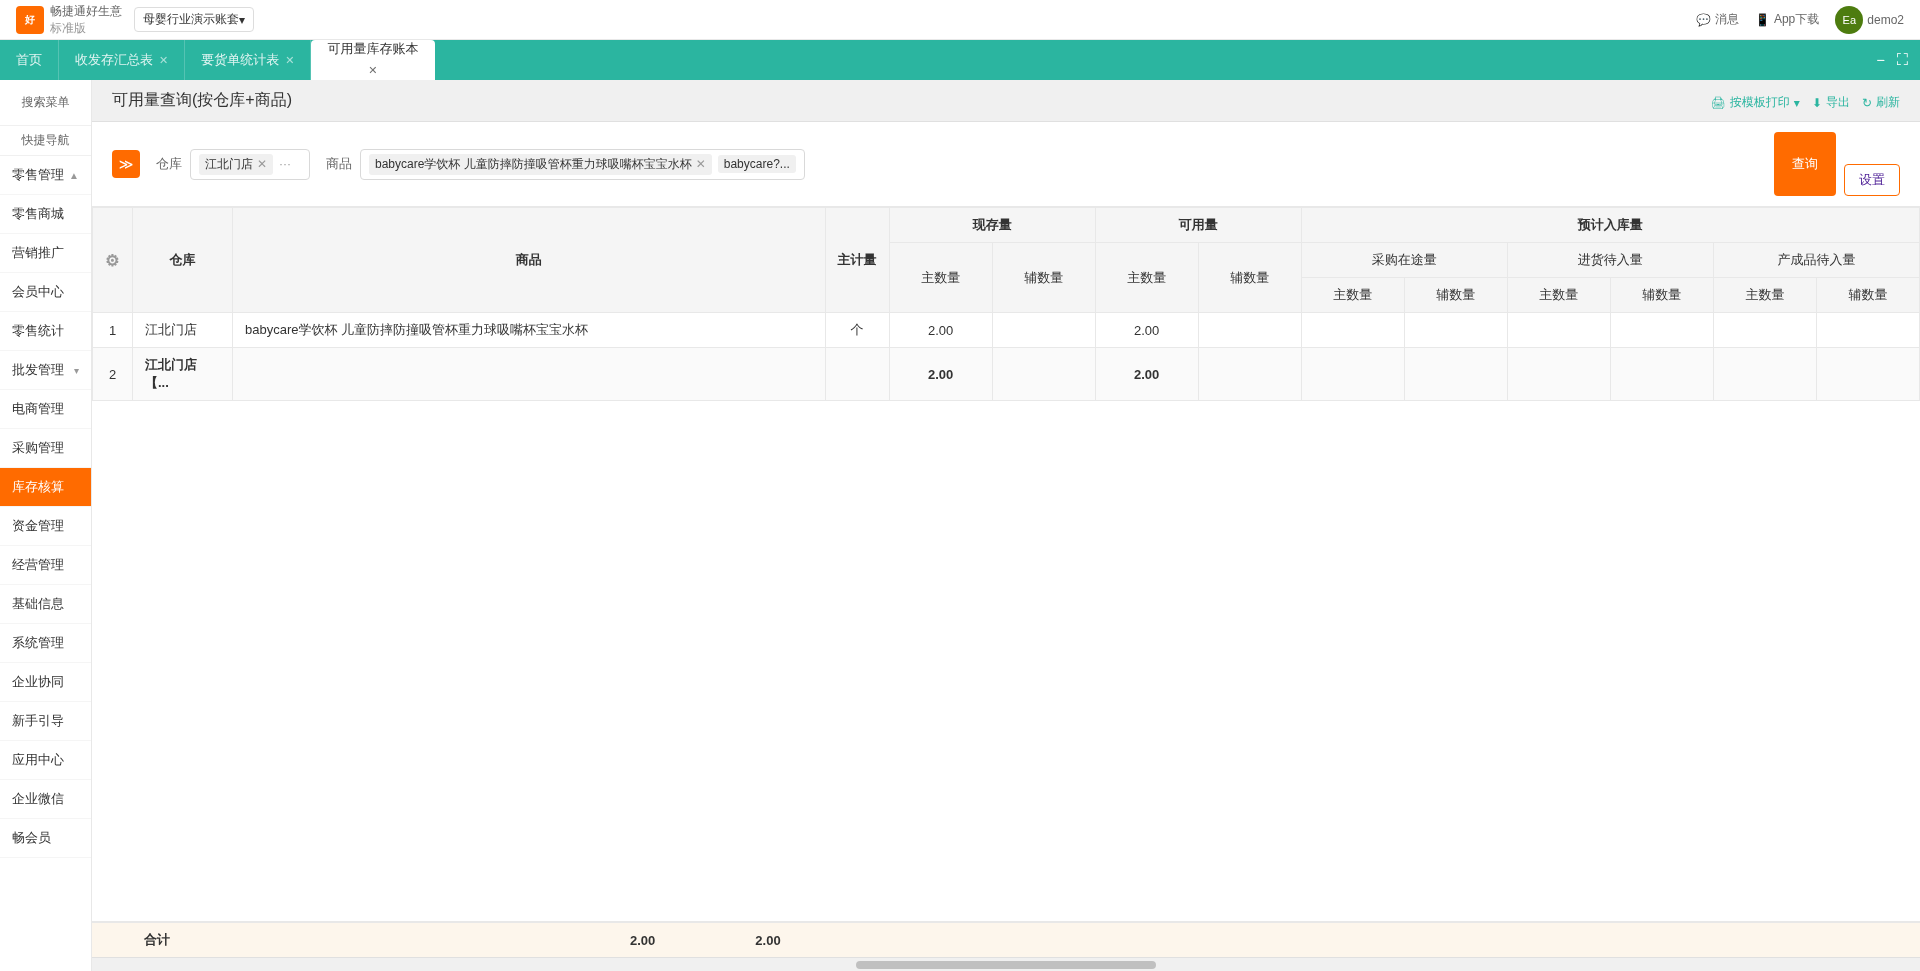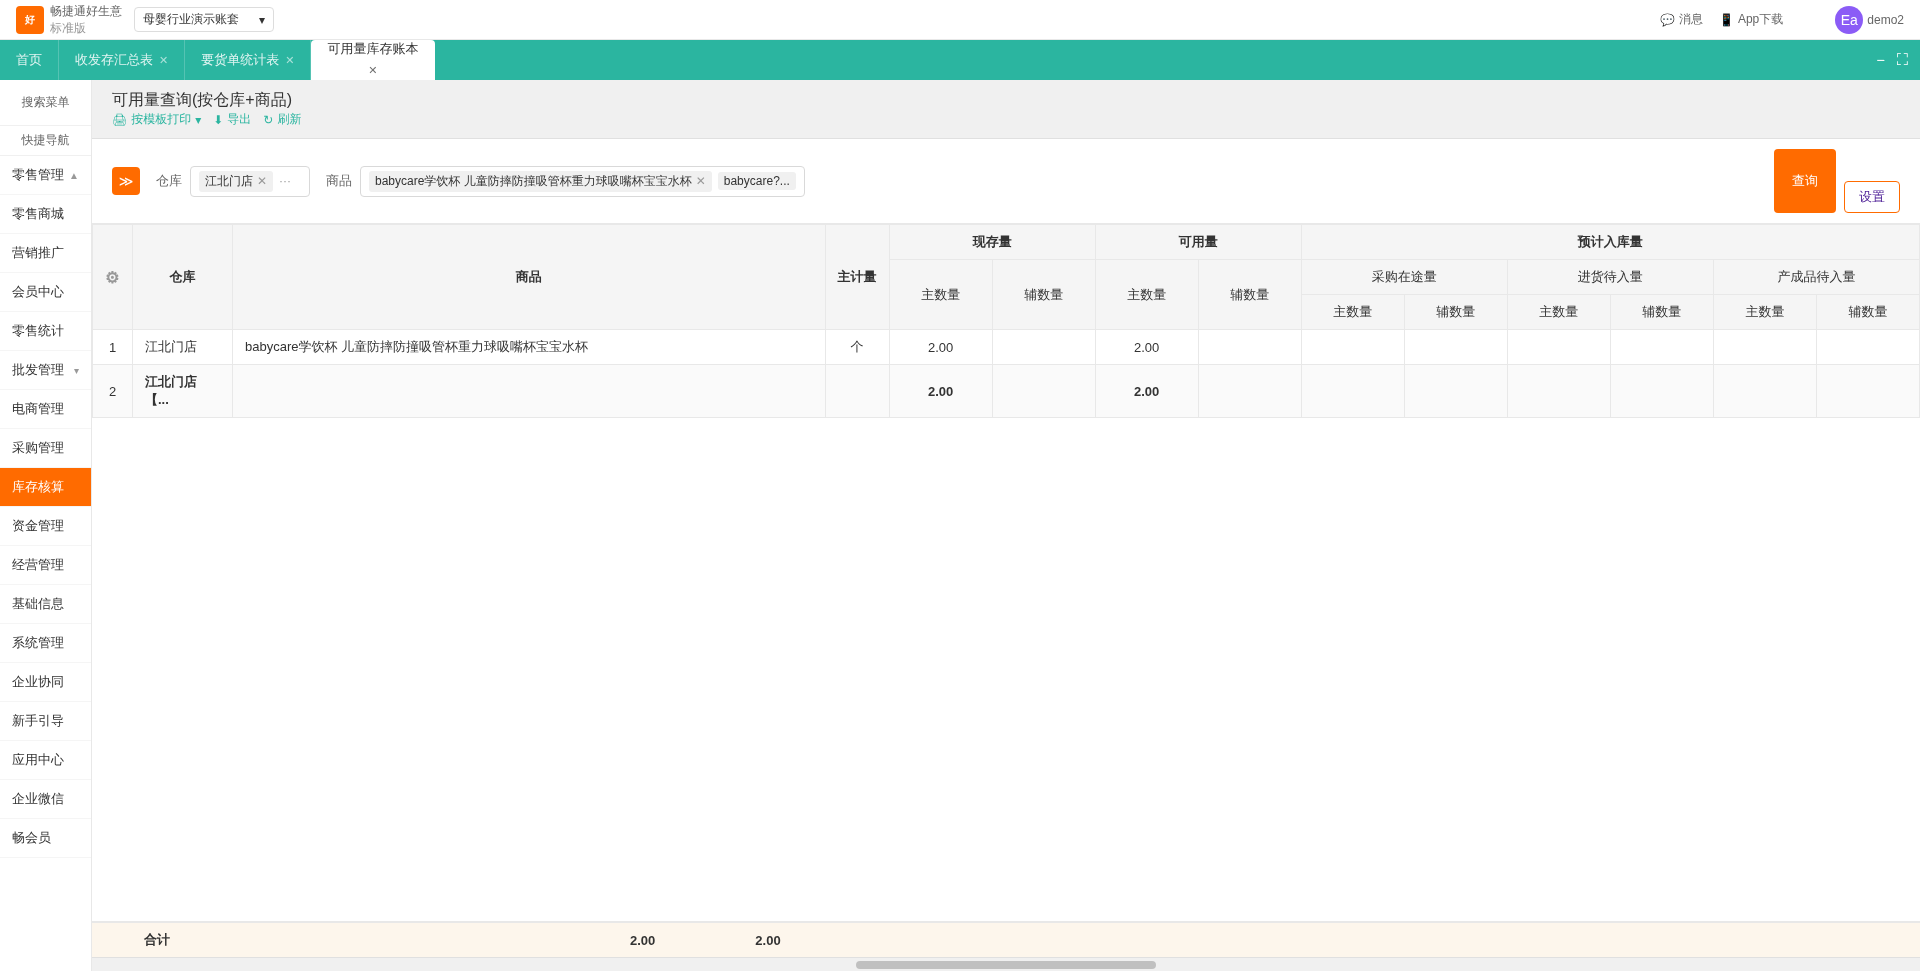--- a/index.html
+++ b/index.html
@@ -13,24 +13,24 @@
       display: flex;
       align-items: center;
       padding: 0 16px;
       justify-content: space-between;
       flex-shrink: 0;
     }
     .top-bar-left { display: flex; align-items: center; gap: 12px; }
     .brand { display: flex; align-items: center; gap: 6px; }
     .brand-icon { width: 28px; height: 28px; background: #ff6b00; border-radius: 4px; display: flex; align-items: center; justify-content: center; color: #fff; font-size: 10px; font-weight: bold; }
     .brand-text { font-size: 12px; color: #666; }
-    .industry-selector { display: flex; align-items: center; gap: 20px; border: 1px solid #ddd; border-radius: 4px; padding: 3px 8px; font-size: 12px; color: #333; background: #fff; cursor: pointer; }
+    .industry-selector { display: flex; align-items: center; gap: 0; border: 1px solid #ddd; border-radius: 4px; padding: 3px 8px; font-size: 12px; color: #333; background: #fff; cursor: pointer; }
     .top-bar-right { display: flex; align-items: center; gap: 16px; font-size: 12px; color: #666; }
     .top-bar-right-item { display: flex; align-items: center; gap: 4px; cursor: pointer; }
-    .avatar { width: 28px; height: 28px; border-radius: 50%; background: #8b5cf6; display: flex; align-items: center; justify-content: center; color: #fff; font-size: 14px; margin-left: 36px; }
+    .avatar { width: 28px; height: 28px; border-radius: 50%; background: #4d7c0f; display: flex; align-items: center; justify-content: center; color: #fff; font-size: 11px; }
 
     
     .nav-tabs-bar {
       height: 40px;
       background: #2bb5a0;
       display: flex;
       align-items: stretch;
       flex-shrink: 0;
     }
     .nav-tab {
@@ -106,25 +106,24 @@
       flex: 1;
       display: flex;
       flex-direction: column;
       overflow: hidden;
       background: #f5f5f5;
     }
     .page-header {
       background: #f0f0f0;
       padding: 10px 20px;
       display: flex;
-      align-items: flex-start;
+      align-items: flex-end;
       justify-content: space-between;
       border-bottom: 1px solid #e0e0e0;
       flex-shrink: 0;
-      flex-direction: column;
     }
     .page-title { font-size: 16px; color: #333; font-weight: 500; }
     .page-actions { display: flex; align-items: center; gap: 12px; }
     .page-action-btn {
       display: flex;
       align-items: center;
       gap: 4px;
       font-size: 12px;
       color: #2bb5a0;
       cursor: pointer;

